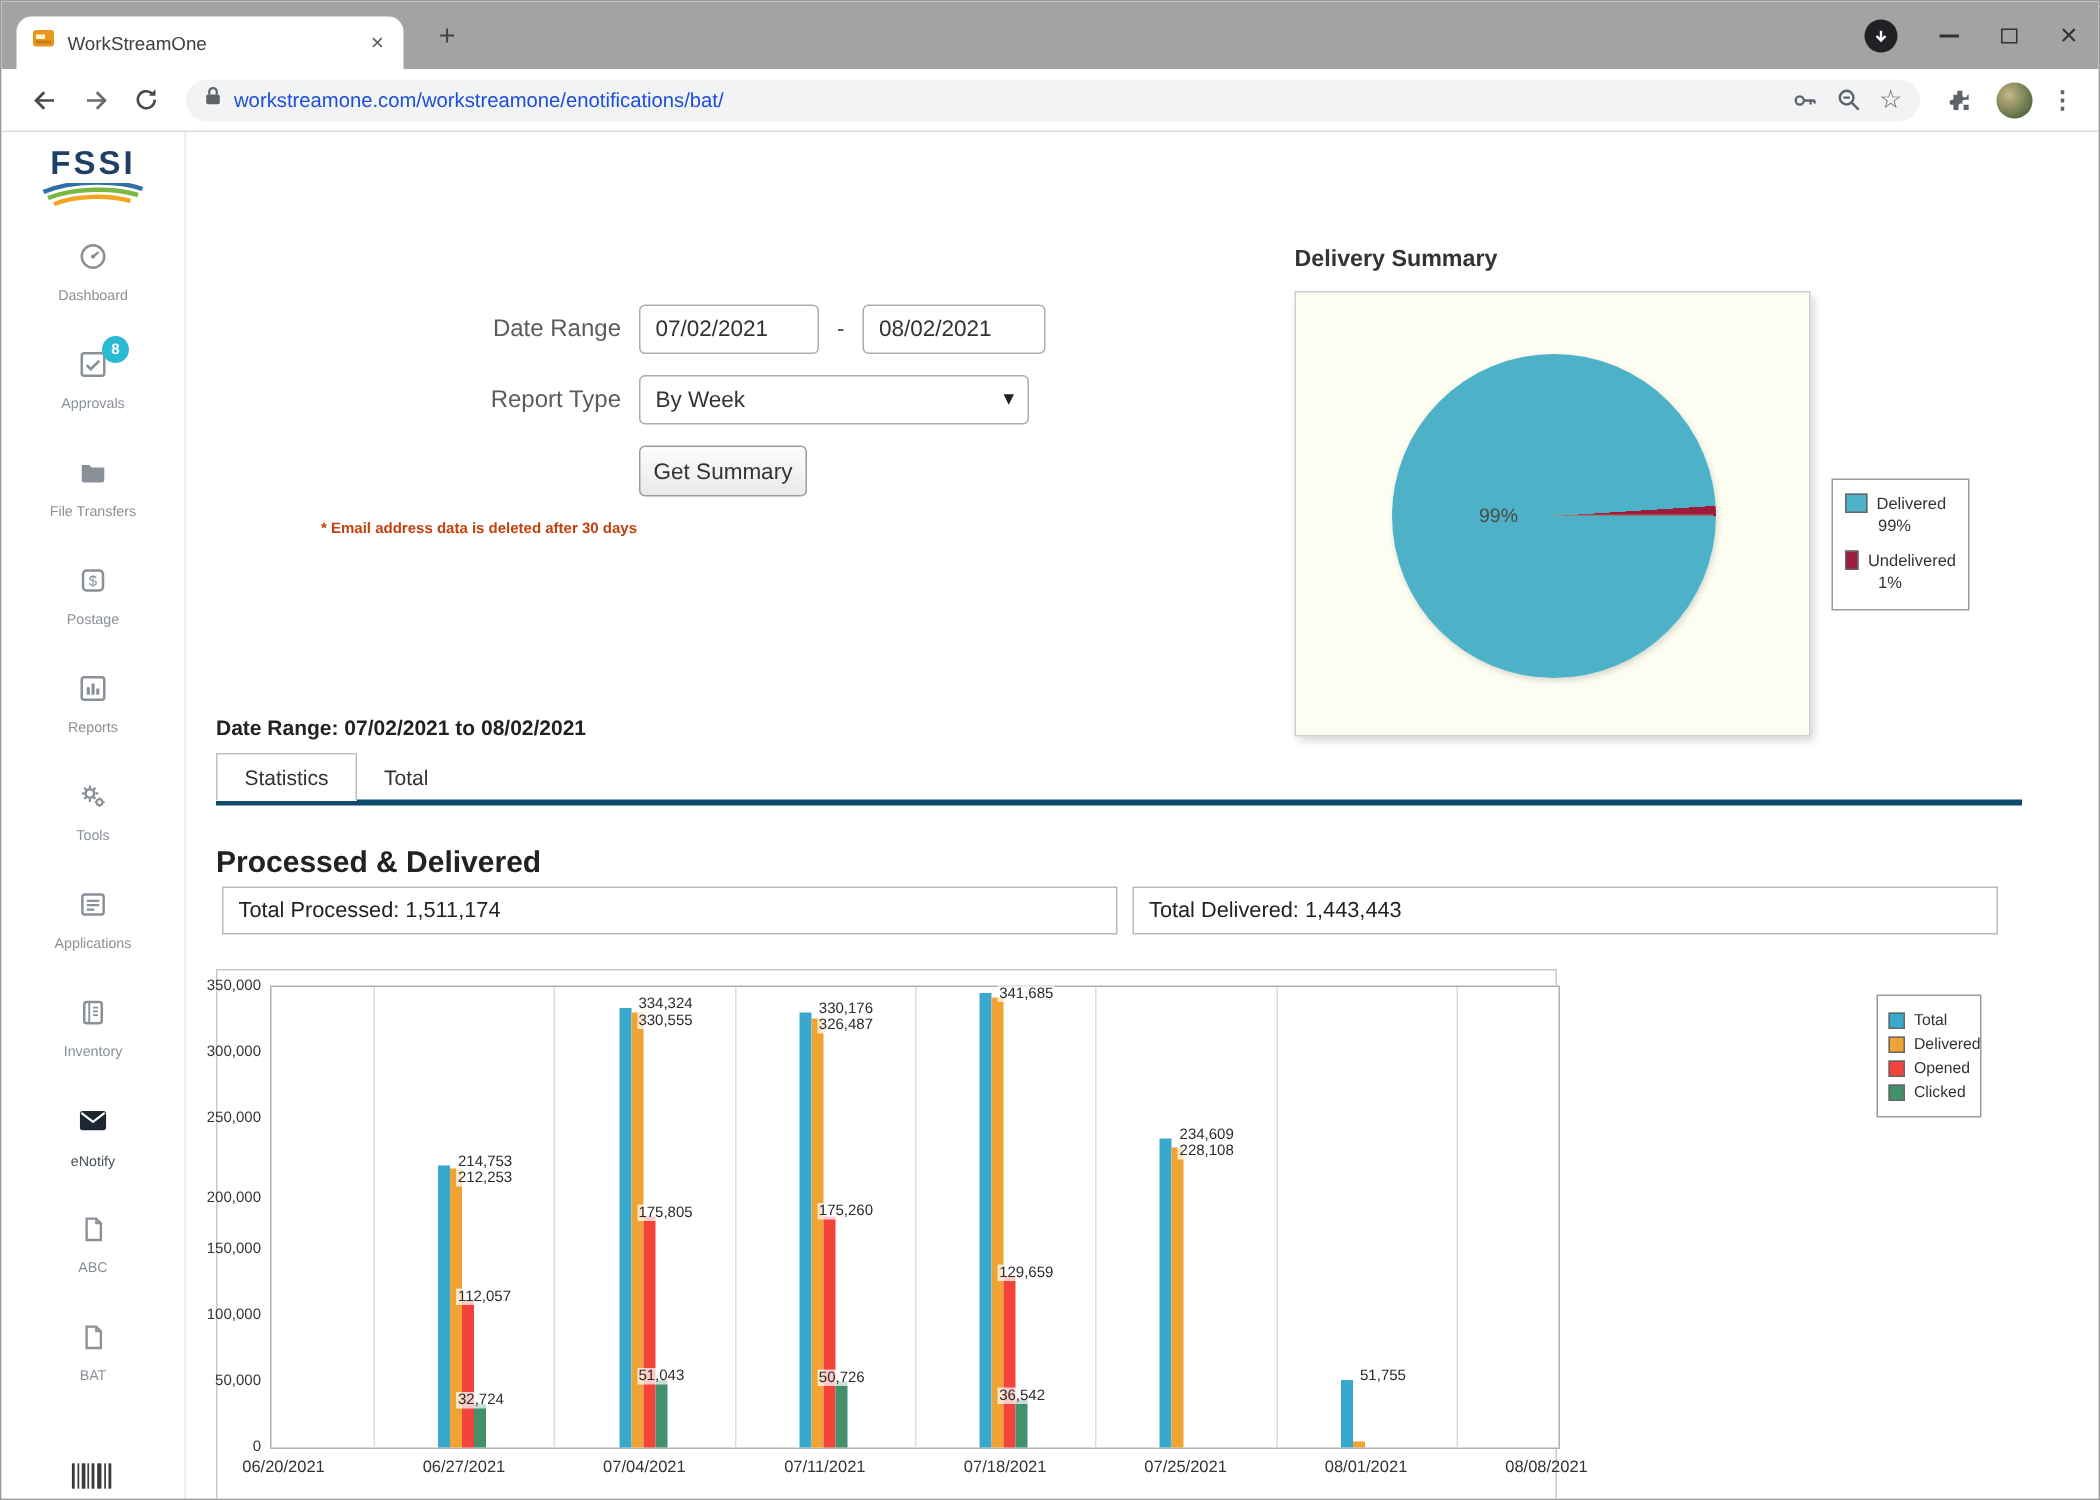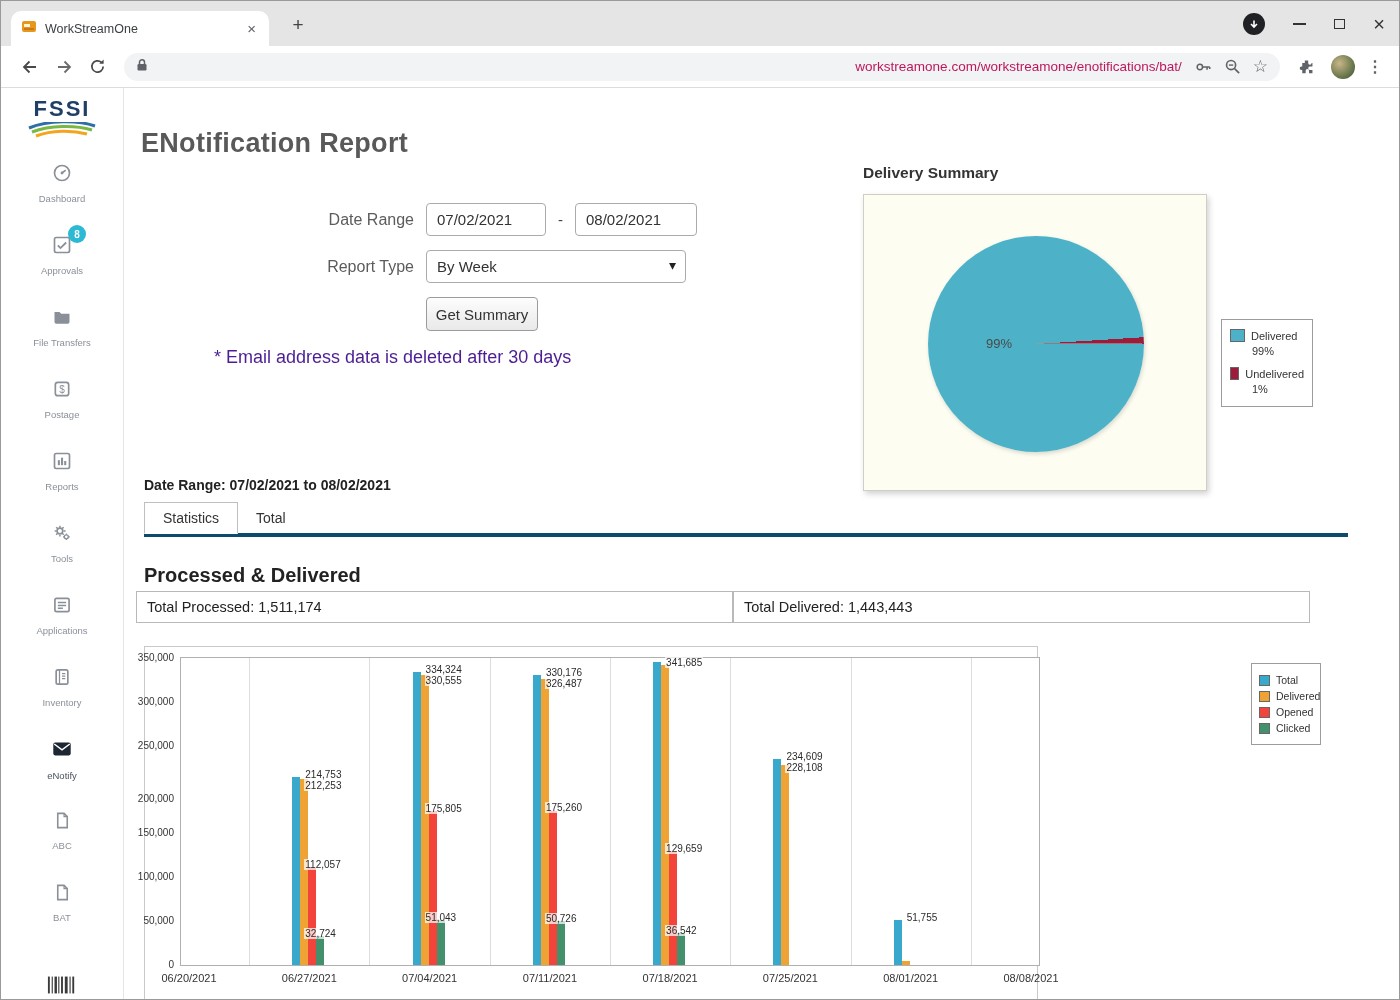--- a/index.html
+++ b/index.html
@@ -1,34 +1,34 @@
 <!DOCTYPE html>
 <html><head>
 <meta charset="utf-8">
 <style>
   * { margin:0; padding:0; box-sizing:border-box; }
   html,body { background:#cfcfcf; font-family:"Liberation Sans", sans-serif; }
   .window { position:relative; width:1400px; height:1000px; background:#fff; border:1px solid #9a9a9a; overflow:hidden; }
 
   
-  .tabstrip { position:relative; height:45px; background:#e5e5e5; }
+  .tabstrip { position:relative; height:45px; background:#a3a3a3; }
   .tab { position:absolute; left:10px; top:10px; width:258px; height:35px; background:#fff; border-radius:10px 10px 0 0; display:flex; align-items:center; padding:0 10px; }
   .tab-title { flex:1; font-size:12.5px; color:#3c4043; margin-left:8px; white-space:nowrap; overflow:hidden; }
   .tab-close { font-size:15px; color:#5f6368; padding:0 3px; cursor:pointer; }
   .newtab { position:absolute; left:284px; top:12px; width:26px; height:26px; text-align:center; line-height:24px; font-size:19px; color:#444; border-radius:50%; cursor:pointer; }
   .win-controls { position:absolute; right:14px; top:0; height:45px; display:flex; align-items:center; gap:28px; }
   .update-badge { width:22px; height:22px; border-radius:50%; background:#202124; display:flex; align-items:center; justify-content:center; cursor:pointer; }
   .ctl-min { width:13px; height:2px; background:#333; display:inline-block; cursor:pointer; }
   .ctl-max { width:11px; height:10px; border:1.5px solid #333; display:inline-block; cursor:pointer; }
   .ctl-close { font-size:20px; color:#333; line-height:18px; cursor:pointer; }
 
   .toolbar { height:42px; background:#fff; border-bottom:1px solid #dcdcdc; display:flex; align-items:center; padding:0 12px; }
   .nav-icon { margin:0 8px; display:flex; align-items:center; cursor:pointer; }
   .omnibox { flex:1; height:28px; background:#f1f3f4; border-radius:14px; display:flex; align-items:center; padding:0 12px; margin:0 10px; }
-  .url-text { flex:1; font-size:13.5px; color:#be185d; margin-left:8px; white-space:nowrap; overflow:hidden;text-align:right; }
+  .url-text { flex:1; font-size:13.5px; color:#1d4ed8; margin-left:8px; white-space:nowrap; overflow:hidden; }
   .pill-icon { margin-left:12px; display:flex; align-items:center; cursor:pointer; }
   .star { font-size:17px; color:#5f6368; }
   .avatar { width:24px; height:24px; border-radius:50%; background:radial-gradient(circle at 35% 35%, #c9b68a, #6b7a4e 60%, #3c4a33); margin:0 8px; cursor:pointer; }
   .kebab { font-size:16px; color:#5f6368; font-weight:bold; letter-spacing:0; margin:0 4px; cursor:pointer; }
 
   
   .page-body { display:flex; height:911px; }
   .sidebar { width:123px; border-right:1px solid #e6e6e6; display:flex; flex-direction:column; align-items:center; padding-top:8px; overflow:hidden; background:#fff; }
   .logo-wrap { text-align:center; height:58px; cursor:pointer; }
   .logo-text { font-size:22px; font-weight:bold; letter-spacing:2px; color:#1e3f66; }
@@ -44,41 +44,41 @@
   .page-title { position:absolute; left:17px; top:40px; font-size:27px; color:#595959; letter-spacing:.3px; }
 
   .form-row { position:absolute; left:140px; display:flex; align-items:center; gap:12px; }
   .form-label { width:150px; text-align:right; font-size:16px; color:#5c5c5c; }
   .txt-input { width:120px; height:33px; border:1px solid #ababab; border-radius:4px; padding:0 10px; font-size:15px; color:#333; font-family:"Liberation Sans",sans-serif; }
   .dash { font-size:15px; color:#444; }
   .select-wrap { position:relative; display:inline-block; }
   .select { width:260px; height:33px; border:1px solid #ababab; border-radius:4px; padding:0 10px; font-size:15px; color:#333; background:#fff; appearance:none; -webkit-appearance:none; font-family:"Liberation Sans",sans-serif; }
   .select-chevron { position:absolute; right:10px; top:7px; font-size:14px; color:#222; pointer-events:none; }
   .get-report-btn { position:absolute; left:302px; top:209px; width:112px; height:34px; border:1px solid #9b9b9b; border-radius:4px; background:linear-gradient(#fdfdfd,#e9e9e9); font-size:15px; color:#333; cursor:pointer; font-family:"Liberation Sans",sans-serif; }
-  .note { position:absolute; left:90px; top:259px; font-size:18px; color:#4c1d95; font-weight:400; }
+  .note { position:absolute; left:90px; top:259px; font-size:10px; color:#c2410c; font-weight:700; }
 
   .ds-heading { position:absolute; left:739px; top:76px; font-size:15.5px; font-weight:bold; color:#333; }
   .pie-panel { position:absolute; left:739px; top:106px; width:344px; height:297px; background:#fdfdf2; border:1px solid #cfcfc5; box-shadow:2px 3px 6px rgba(0,0,0,.18); }
   .pie { position:absolute; left:64px; top:41px; width:216px; height:216px; border-radius:50%; box-shadow:1px 2px 4px rgba(0,0,0,.15); }
   .pie-line { position:absolute; left:108px; top:107px; width:106px; height:1px; background:#9a9a9a; opacity:.7; }
   .pie-label { position:absolute; left:58px; top:100px; font-size:13px; color:#4a4a4a; }
   .pie-legend { position:absolute; left:1097px; top:231px; width:92px; background:#fff; border:1px solid #9c9c9c; padding:9px 8px; }
   .pleg-row { display:flex; align-items:center; gap:6px; }
   .pie-swatch { width:15px; height:13px; border:1px solid #666; display:inline-block; }
   .pleg-label { font-size:11px; color:#333; }
   .pleg-val { font-size:11px; color:#333; margin:3px 0 10px 22px; }
 
   .date-line { position:absolute; left:20px; top:389px; font-size:14px; font-weight:bold; color:#222; }
 
   .tab-row { position:absolute; left:20px; top:416px; width:1204px; height:33px; display:flex; align-items:flex-end; border-bottom:4px solid #0c4a6e; }
   .rtab { padding:7px 18px; font-size:14px; color:#333; cursor:pointer; }
   .rtab.active { background:#fff; border:1px solid #bfbfbf; border-bottom:1px solid #fff; margin-bottom:-1px; }
 
   .section-heading { position:absolute; left:20px; top:476px; font-size:20px; font-weight:bold; color:#222; }
-  .totals-row { position:absolute; left:12px; top:503px; width:1204px; display:flex; }
+  .totals-row { position:absolute; left:24px; top:503px; width:1204px; display:flex; gap:10px; }
   .total-box { height:32px; line-height:30px; border:1px solid #b9b9b9; padding-left:10px; font-size:14.5px; color:#222; }
   .total-box.left { width:597px; }
   .total-box.right { width:577px; }
 
   .chart-panel { position:absolute; left:20px; top:558px; width:894px; height:360px; border:1px solid #c9c9c9; background:#fff; }
   .bar-plot { position:absolute; left:35px; top:10px; width:858px; height:307px; border:1px solid #b0b0b0; box-sizing:content-box; background:#fff; }
   .gridline { position:absolute; top:0; bottom:0; width:1px; background:#ddd; }
   .bar { position:absolute; bottom:0; width:8px; }
   .bar-label { position:absolute; font-size:10px; line-height:11px; color:#2b2b2b; background:rgba(255,255,255,.72); padding:0 1px; white-space:nowrap; }
   .ytick { position:absolute; right:3px; font-size:10px; color:#333; white-space:nowrap; }
@@ -275,21 +275,20 @@
             <rect x="12" width="1.2" height="18"></rect>
             <rect x="15" width="2" height="18"></rect>
             <rect x="19" width="3" height="18"></rect>
             <rect x="24" width="1.2" height="18"></rect>
             <rect x="27" width="2" height="18"></rect>
           </svg>
       </div>
     </div>
 
     <div class="main">
-      <h1 class="page-title">ENotification Report</h1>
 
       <div class="form-row" style="top:115px">
         <span class="form-label">Date Range</span>
         <input class="txt-input" type="text" value="07/02/2021" style="">
         <span class="dash">-</span>
         <input class="txt-input" style="width: 122px;" type="text" value="08/02/2021">
       </div>
 
       <div class="form-row" style="top:162px">
         <span class="form-label">Report Type</span>

